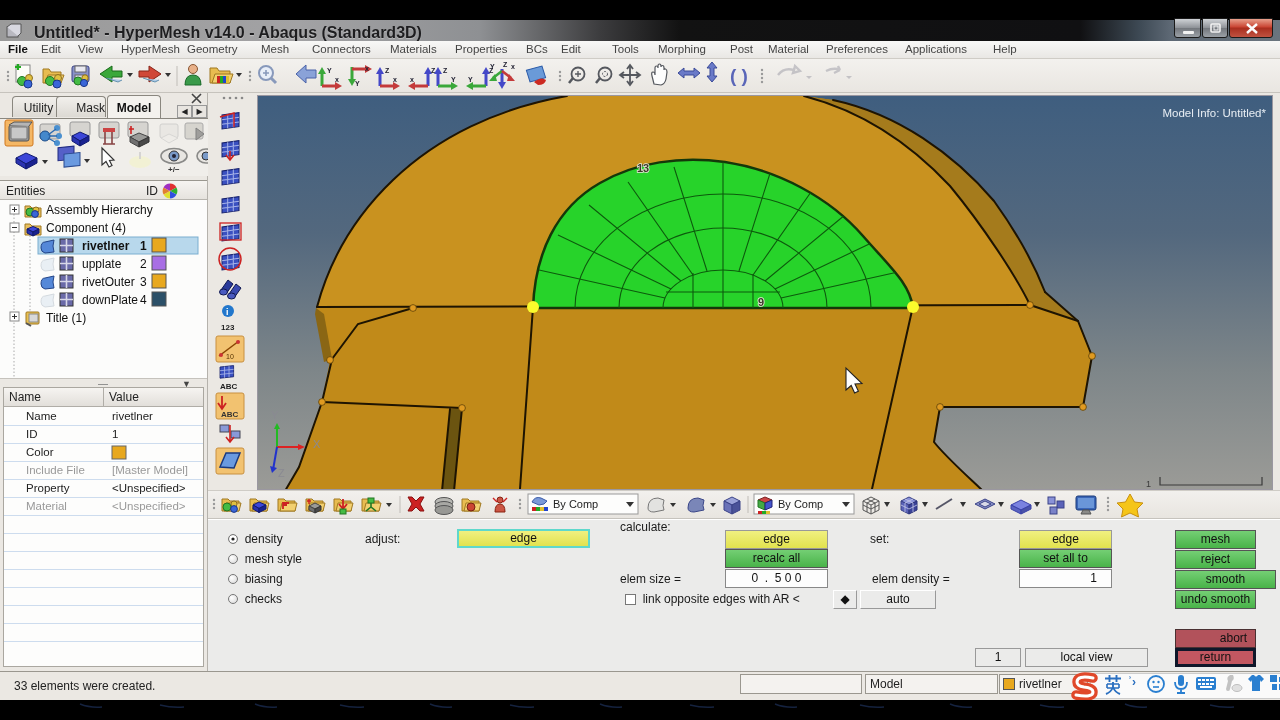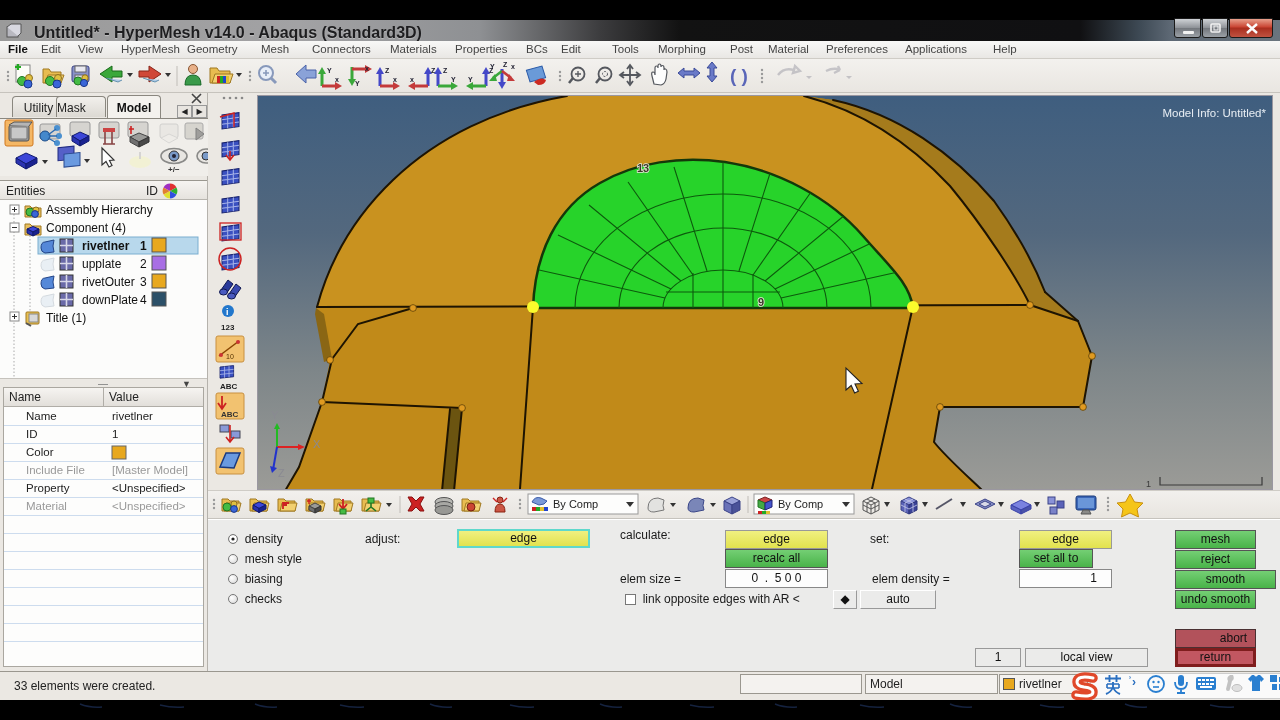--- a/index.html
+++ b/index.html
@@ -270,21 +270,21 @@
 
 <div class="abs" id="mainbg"></div>
 
 <div class="abs" id="leftpanel">
 
   <svg class="abs" style="left:190px;top:0px" width="14" height="12">
       <path d="M 2,1 L 11,10 M 11,1 L 2,10" stroke="#444" stroke-width="1.6"></path>
     </svg>
 
   <div class="abs" style="left:12px;top:3px;width:53px;height:21px;background:linear-gradient(#f2f0ec,#dcd9d3);border:1px solid #8a877f;border-bottom:none;border-radius:4px 4px 0 0;font-size:12px;text-align:center;padding-top:4px;color:#222">Utility</div>
-  <div class="abs" style="left:56px;top:3px;width:50px;height:21px;background:linear-gradient(#f2f0ec,#dcd9d3);border:1px solid #8a877f;border-bottom:none;border-radius:4px 4px 0 0;font-size:12px;text-align:left;padding-top:4px;color:#222">Mask</div>
+  <div class="abs" style="left:56px;top:3px;width:50px;height:21px;background:linear-gradient(#f2f0ec,#dcd9d3);border:1px solid #8a877f;border-bottom:none;border-radius:4px 4px 0 0;font-size:12px;text-align:right;padding-top:4px;color:#222">Mask</div>
   <div class="abs" style="left:107px;top:2px;width:54px;height:23px;background:#f4f2ee;border:1px solid #8a877f;border-bottom:none;border-radius:4px 4px 0 0;font-size:12px;font-weight:bold;text-align:center;padding-top:5px;color:#111">Model</div>
   <div class="abs" style="left:177px;top:12px;width:15px;height:13px;background:#e8e5e0;border:1px solid #999;font-size:8px;text-align:center;line-height:12px;color:#222">◀</div>
   <div class="abs" style="left:192px;top:12px;width:15px;height:13px;background:#e8e5e0;border:1px solid #999;font-size:8px;text-align:center;line-height:12px;color:#222">▶</div>
   <div class="abs" style="left:0px;top:25px;width:208px;height:58px;background:#f0eeea;border-top:1px solid #8a877f;"></div>
 
   <svg class="abs" style="left:0;top:25px" width="208" height="58">
 
     <rect x="5" y="2" width="28" height="26" fill="#f5b765" stroke="#d07820" rx="2"></rect>
     <g>
       <rect x="9" y="7" width="20" height="16" rx="2" fill="#9a9a9a" stroke="#555"></rect>
@@ -838,39 +838,39 @@
 </div>
 
 <div class="abs" id="bpanel">
 
   <div class="lbl" style="left:20px;top:12px"><span style="display:inline-block;width:10px;height:10px;border-radius:50%;border:1px solid #777;background:radial-gradient(circle at 35% 35%, #fff 30%, #ddd);vertical-align:-1px;box-shadow:inset 0 0 0 2.4px #fff, inset 0 0 0 5px #222"></span>&nbsp; density</div>
   <div class="lbl" style="left:20px;top:32px"><span style="display:inline-block;width:10px;height:10px;border-radius:50%;border:1px solid #777;background:radial-gradient(circle at 35% 35%, #fff, #d5d5d5);vertical-align:-1px"></span>&nbsp; mesh style</div>
   <div class="lbl" style="left:20px;top:52px"><span style="display:inline-block;width:10px;height:10px;border-radius:50%;border:1px solid #777;background:radial-gradient(circle at 35% 35%, #fff, #d5d5d5);vertical-align:-1px"></span>&nbsp; biasing</div>
   <div class="lbl" style="left:20px;top:72px"><span style="display:inline-block;width:10px;height:10px;border-radius:50%;border:1px solid #777;background:radial-gradient(circle at 35% 35%, #fff, #d5d5d5);vertical-align:-1px"></span>&nbsp; checks</div>
   <div class="lbl" style="left:157px;top:12px">adjust:</div>
   <div class="ybtn" style="left:249px;top:9px;width:133px;border:2px solid #5fd8cc;line-height:14px">edge</div>
-  <div class="lbl" style="left:412px;top:8px">calculate:</div>
+  <div class="lbl" style="left:412px;top:0">calculate:</div>
   <div class="ybtn" style="left:517px;top:10px;width:103px;">edge</div>
   <div class="gbtn" style="left:517px;top:29px;width:103px;">recalc all</div>
   <div class="lbl" style="left:412px;top:52px">elem size =</div>
   <div class="inp" style="left:517px;top:49px;width:103px;text-align:center;line-height:17px">0&nbsp;&nbsp;.&nbsp;&nbsp;5&nbsp;0&nbsp;0</div>
   <div class="lbl" style="left:417px;top:72px"><span style="display:inline-block;width:11px;height:11px;border:1px solid #777;background:#fff;vertical-align:-2px"></span>&nbsp; link opposite edges with AR &lt;</div>
   <div class="flatbtn" style="left:625px;top:70px;width:24px;">◆</div>
   <div class="flatbtn" style="left:652px;top:70px;width:76px;">auto</div>
   <div class="lbl" style="left:662px;top:12px">set:</div>
   <div class="ybtn" style="left:811px;top:10px;width:93px;">edge</div>
-  <div class="gbtn" style="left:811px;top:29px;width:74px;">set all to</div>
+  <div class="gbtn" style="left:811px;top:29px;width:93px;">set all to</div>
   <div class="lbl" style="left:664px;top:52px">elem density =</div>
   <div class="inp" style="left:811px;top:49px;width:93px;text-align:right;padding-right:14px;line-height:17px">1</div>
   <div class="gbtn" style="left:967px;top:10px;width:81px;">mesh</div>
   <div class="gbtn" style="left:967px;top:30px;width:81px;">reject</div>
   <div class="gbtn" style="left:967px;top:50px;width:101px;">smooth</div>
   <div class="gbtn" style="left:967px;top:70px;width:81px;">undo smooth</div>
   <div class="rbtn" style="left:967px;top:109px;width:81px;background:#b2525b;border:1px solid #4a3032;padding-left:36px;">abort</div>
-  <div class="rbtn" style="left:967px;top:128px;width:81px;background:#c25761;border:3px solid #7f1d1d;line-height:12px">return</div>
+  <div class="rbtn" style="left:967px;top:128px;width:81px;background:#c25761;border:3px solid #0f172a;line-height:12px">return</div>
   <div class="flatbtn" style="left:767px;top:128px;width:46px;border-color:#999 #999 #999 #999">1</div>
   <div class="flatbtn" style="left:817px;top:128px;width:123px;border-color:#999 #999 #999 #999">local view</div>
 </div>
 
 <div class="abs" id="statusbar">
   <span class="abs" style="left:14px;top:7px">33 elements were created.</span>
   <div class="abs" style="left:740px;top:2px;width:122px;height:20px;background:#f4f2ef;border:1px solid #9a978f;"></div>
   <div class="abs" style="left:865px;top:2px;width:133px;height:20px;background:#f4f2ef;border:1px solid #9a978f;">
       <span style="position:absolute;left:4px;top:2px">Model</span>
     </div>

